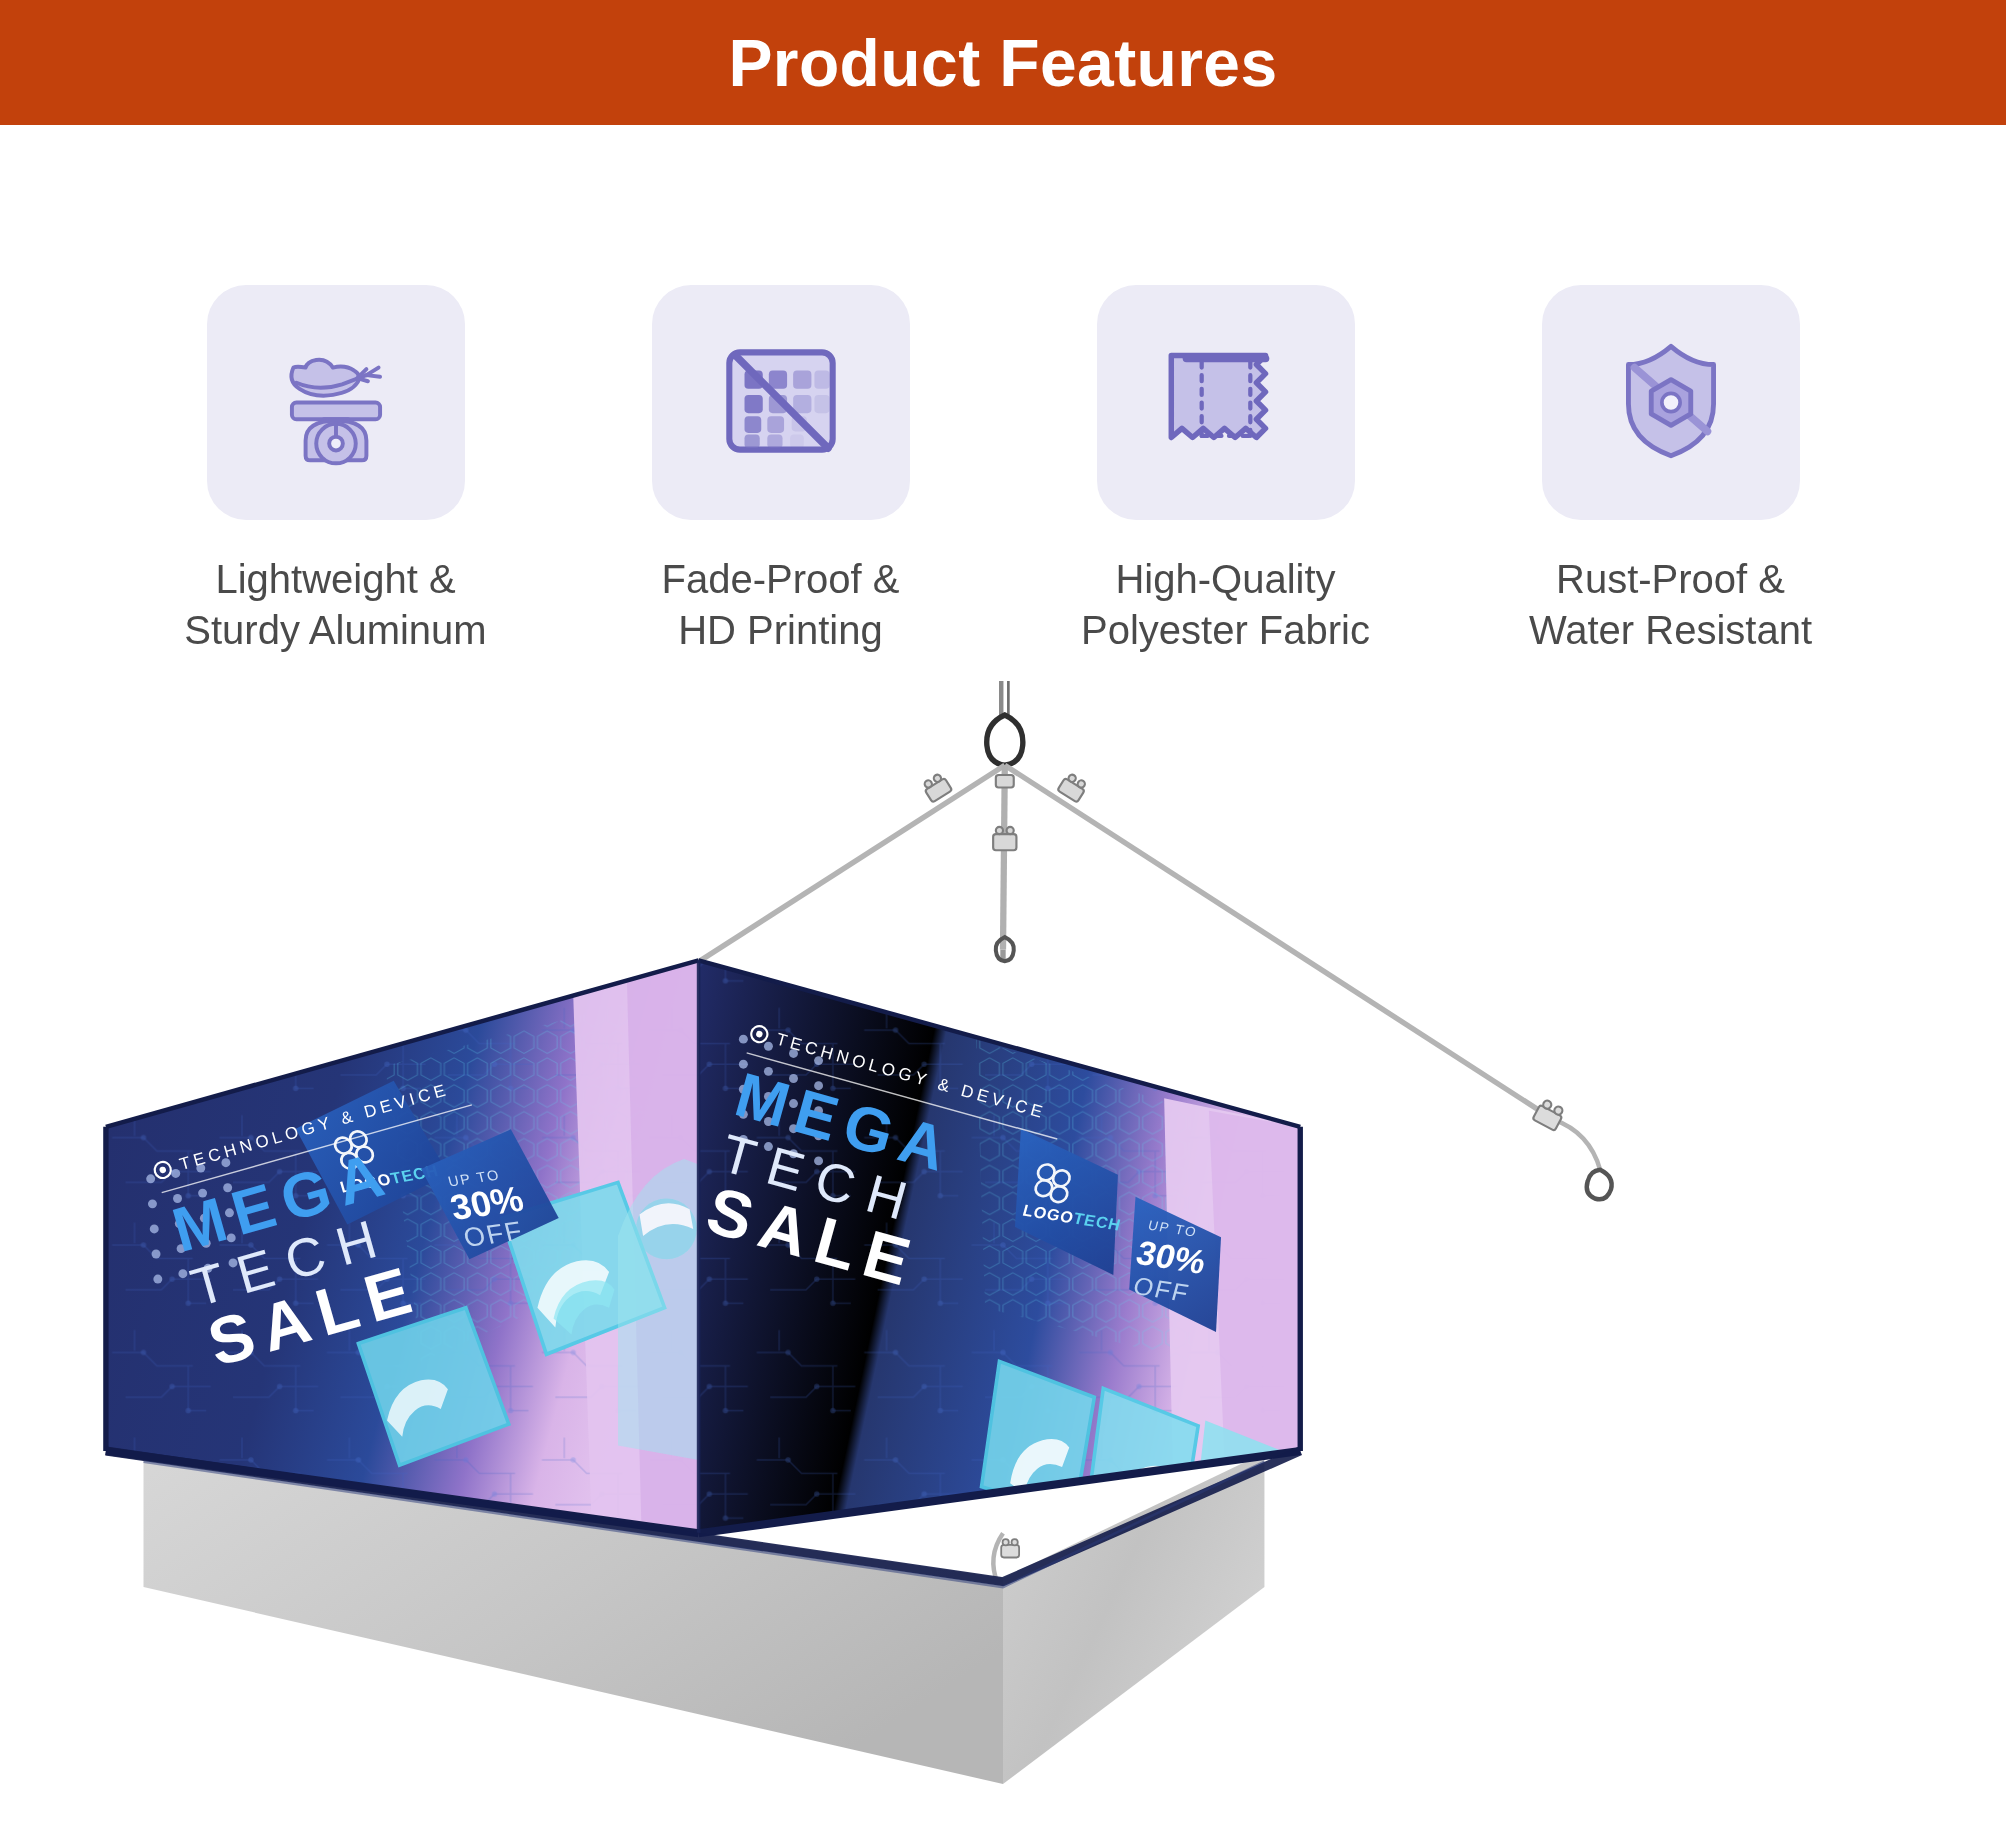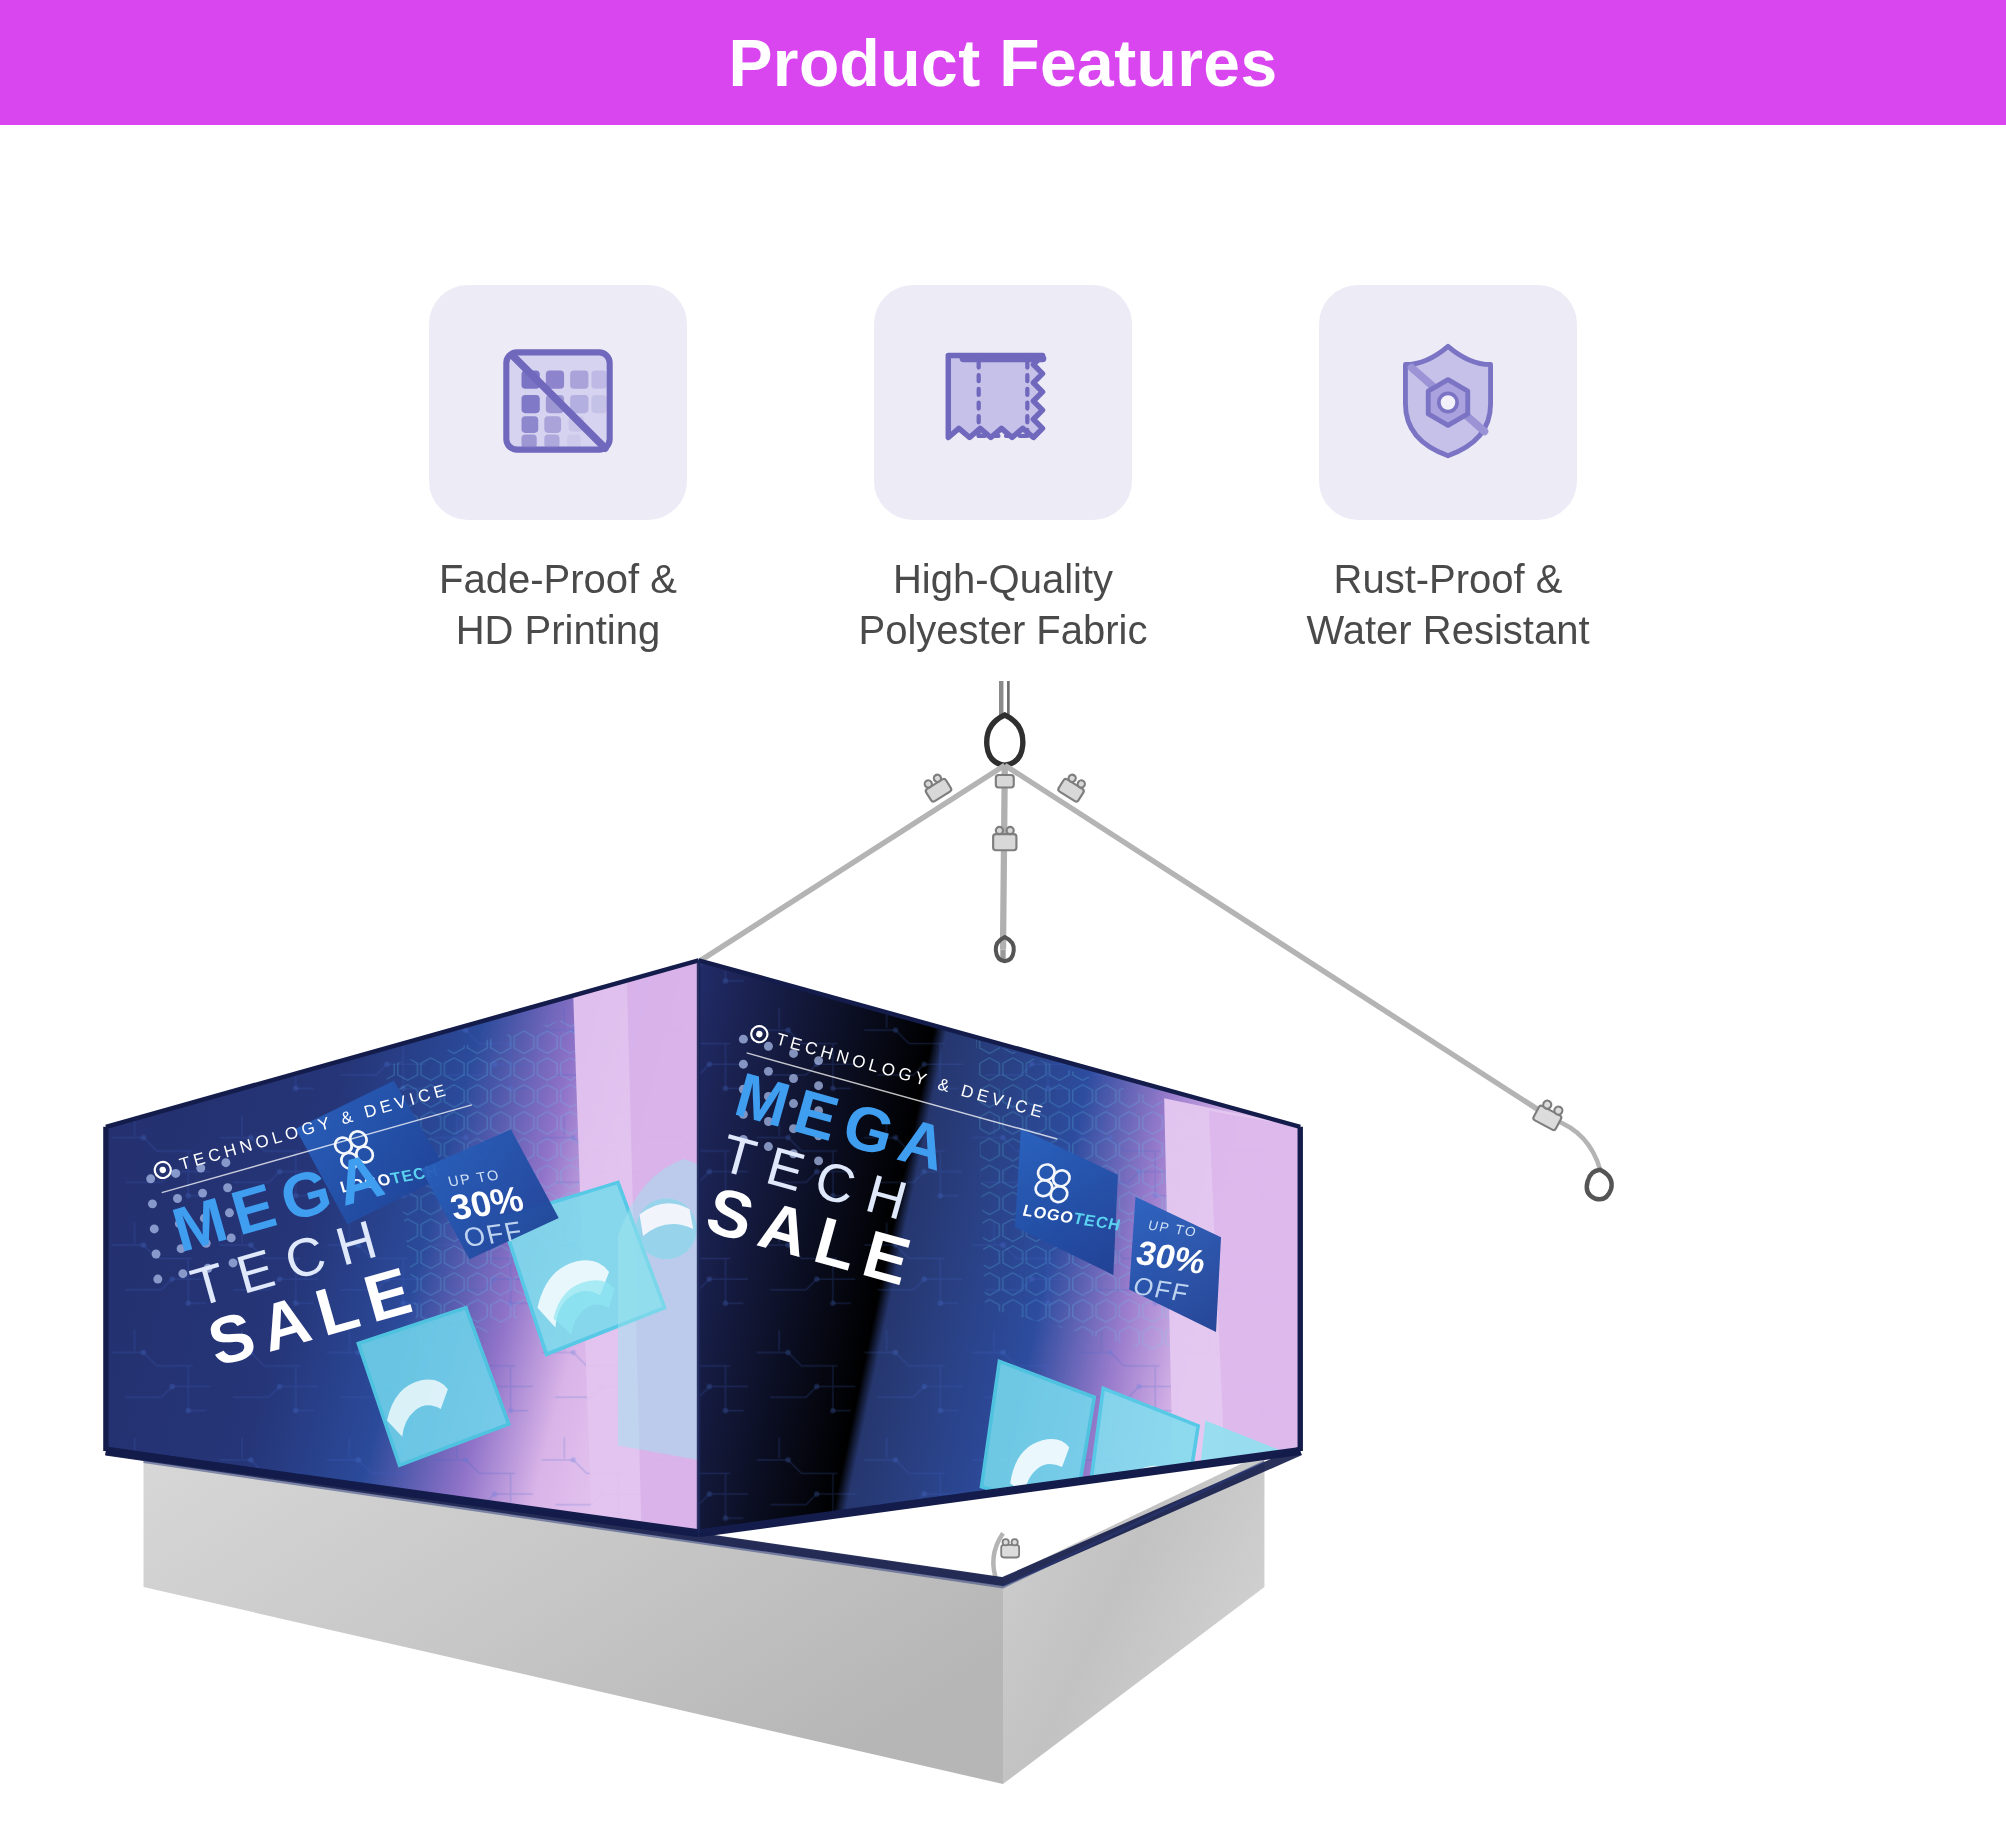--- a/index.html
+++ b/index.html
@@ -7,21 +7,21 @@
     width:2006px;height:1827px;
     background:#ffffff;
     font-family:"Liberation Sans", sans-serif;
     overflow:hidden;
     position:relative;
   }
 
   
   .header-band{
     position:absolute;left:0;top:0;width:2006px;height:125px;
-    background:#d946ef;
+    background:#c2410c;
     display:flex;align-items:center;justify-content:center;
   }
   .header-band .title{
     color:#ffffff;
     font-size:66px;
     font-weight:bold;
     letter-spacing:0.4px;
     line-height:1;
     font-family:"Liberation Sans", sans-serif;
   }
@@ -61,20 +61,48 @@
 </style>
 </head>
 <body>
 
 <div class="header-band">
   <div class="title">Product Features</div>
 </div>
 
 <div class="features">
 
+  <div class="feature">
+    <div class="icon-tile">
+      <span>
+        <svg width="152" height="152" viewBox="0 0 100 100">
+          <g fill="#c5c1e8" stroke="#7b74c4" stroke-width="2.6" stroke-linejoin="round" stroke-linecap="round">
+
+            <path d="M22 28 q-4 9 4 14 q9 6 22 4 q12 -2 16 -8 q3 -5 -2 -8 q-6 -4 -14 -2 q-4 -6 -11 -5 q-6 1 -7 5 q-6 -1 -8 0 z"></path>
+
+            <path fill="none" d="M24 38 q14 6 30 1 q8 -3 16 -6"></path>
+
+            <path fill="none" d="M70 33 l8 -5 M70 33 l9 1 M64 35 l6 -6 M64 35 l7 2"></path>
+
+            <rect x="21" y="51" width="58" height="11" rx="3"></rect>
+
+            <rect x="42" y="62" width="16" height="7"></rect>
+
+            <path d="M30 86 v-10 q0 -13 20 -13 q20 0 20 13 v10 q0 3 -3 3 H33 q-3 0 -3 -3 z"></path>
+
+            <circle cx="50" cy="78" r="13"></circle>
+            <circle cx="50" cy="78" r="4.5" fill="#efeefa"></circle>
+            <path fill="none" d="M50 73 v-8"></path>
+          </g>
+        </svg>
+      </span>
+    </div>
+    <div class="feature-caption">Lightweight &amp;
+Sturdy Aluminum</div>
+  </div>
 
   <div class="feature">
     <div class="icon-tile">
       <span>
         <svg width="152" height="152" viewBox="0 0 100 100">
           <rect x="16" y="18" width="68" height="64" rx="7" fill="#d6d3f0" stroke="#6f68bd" stroke-width="4"></rect>
           <g fill="#7b74c4">
             <rect x="26" y="30" width="12" height="12" rx="2.5" opacity="1"></rect>
             <rect x="42" y="30" width="12" height="12" rx="2.5" opacity="0.82"></rect>
             <rect x="58" y="30" width="12" height="12" rx="2.5" opacity="0.5"></rect>

